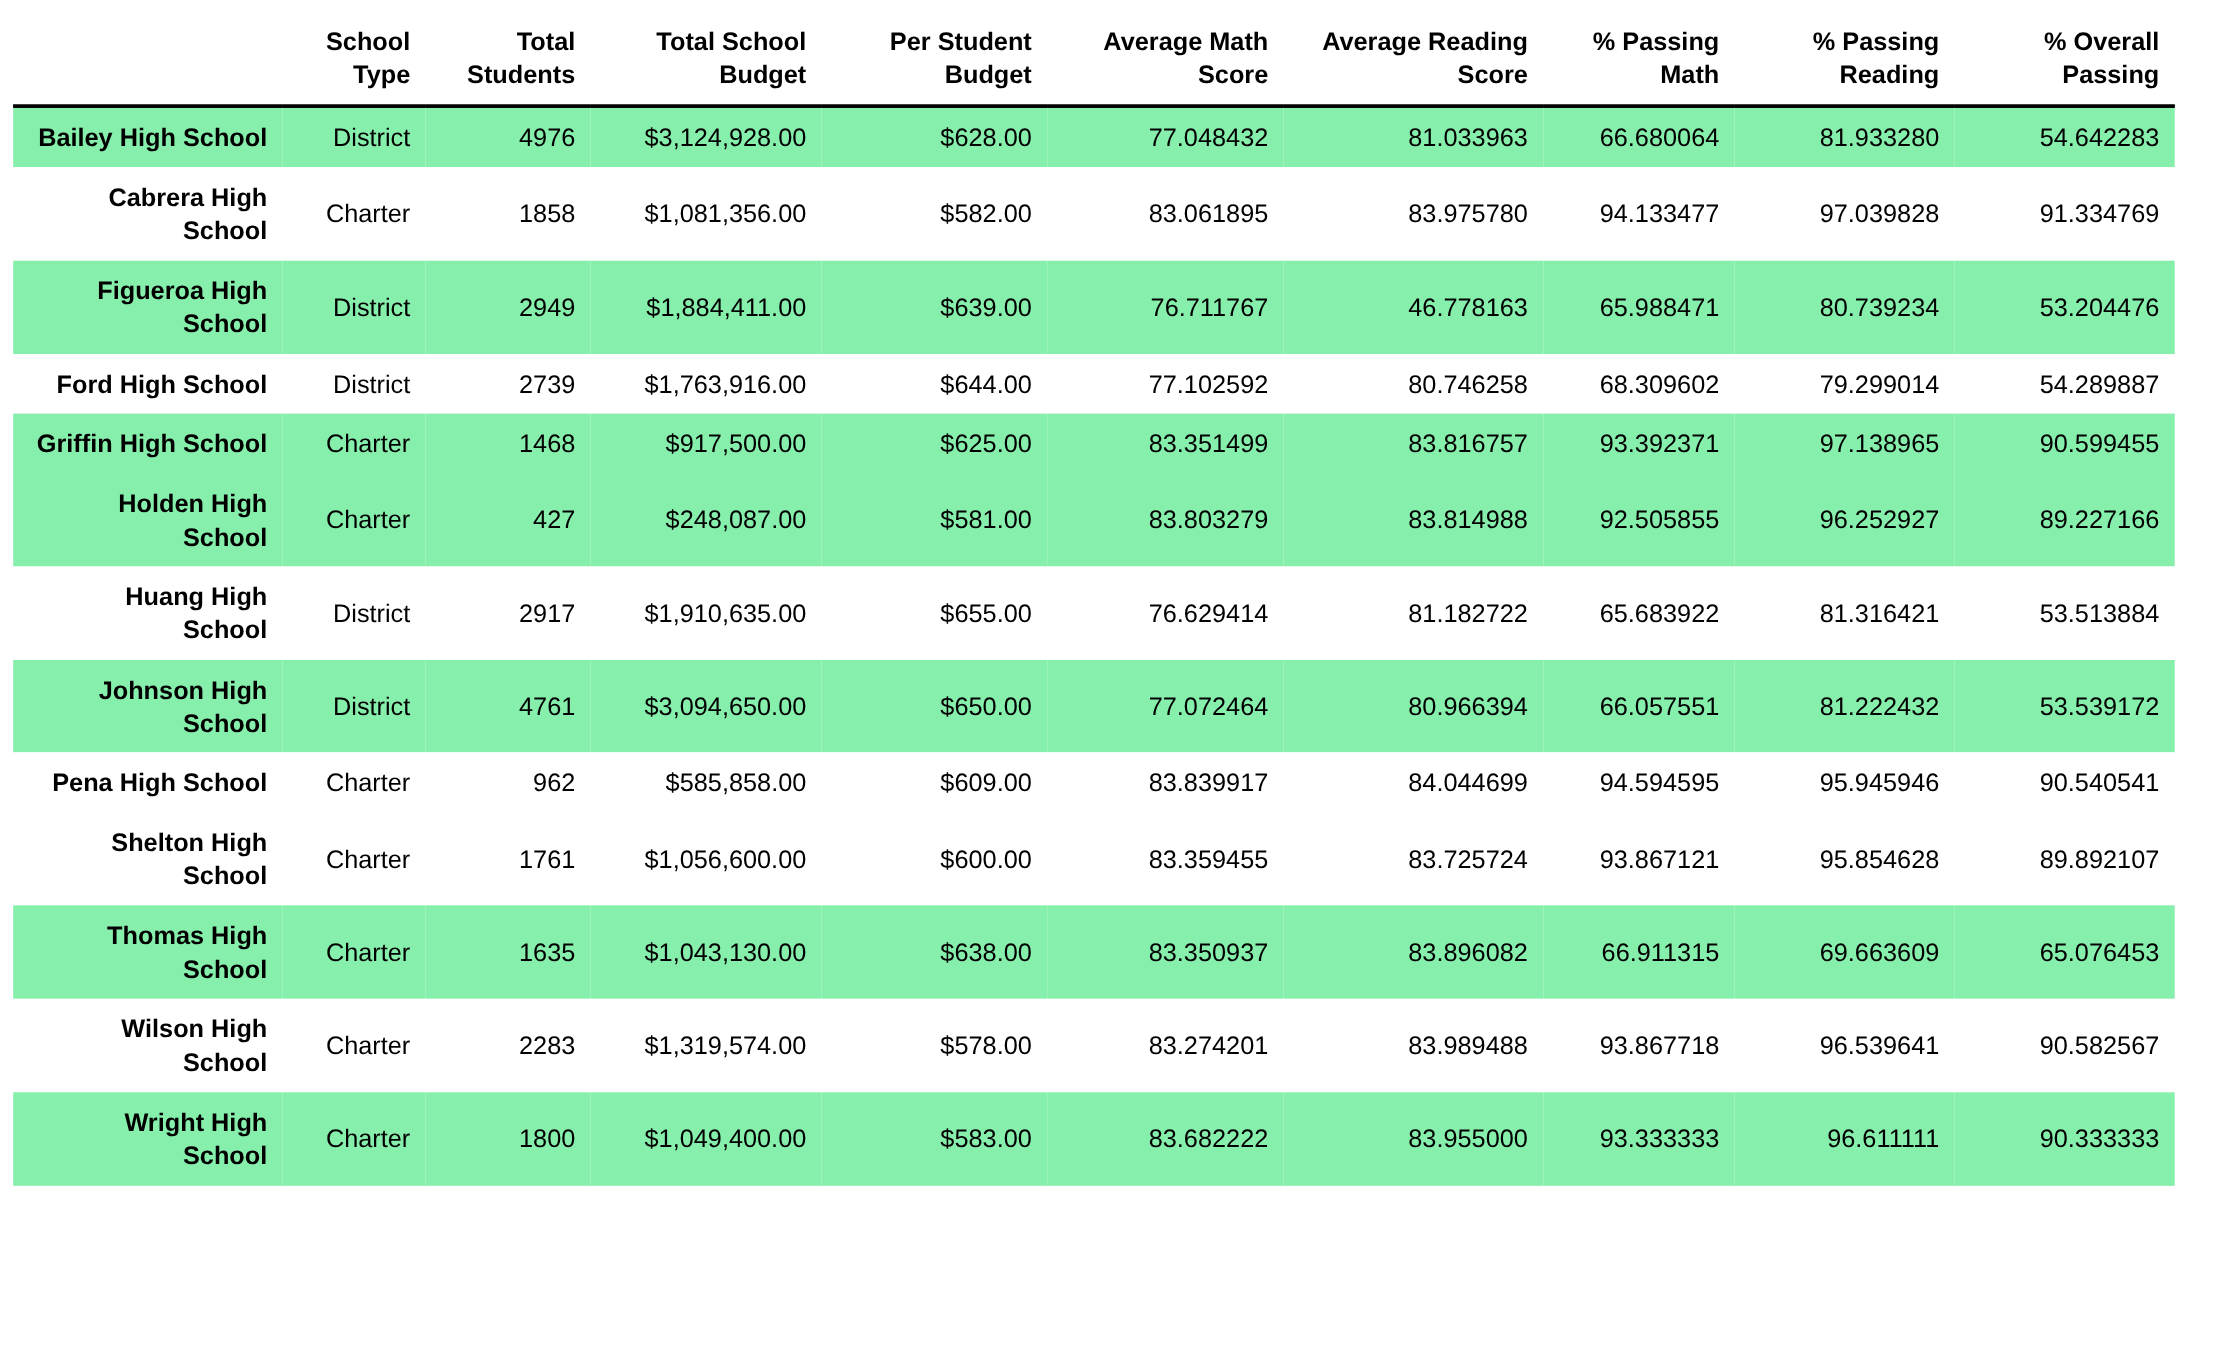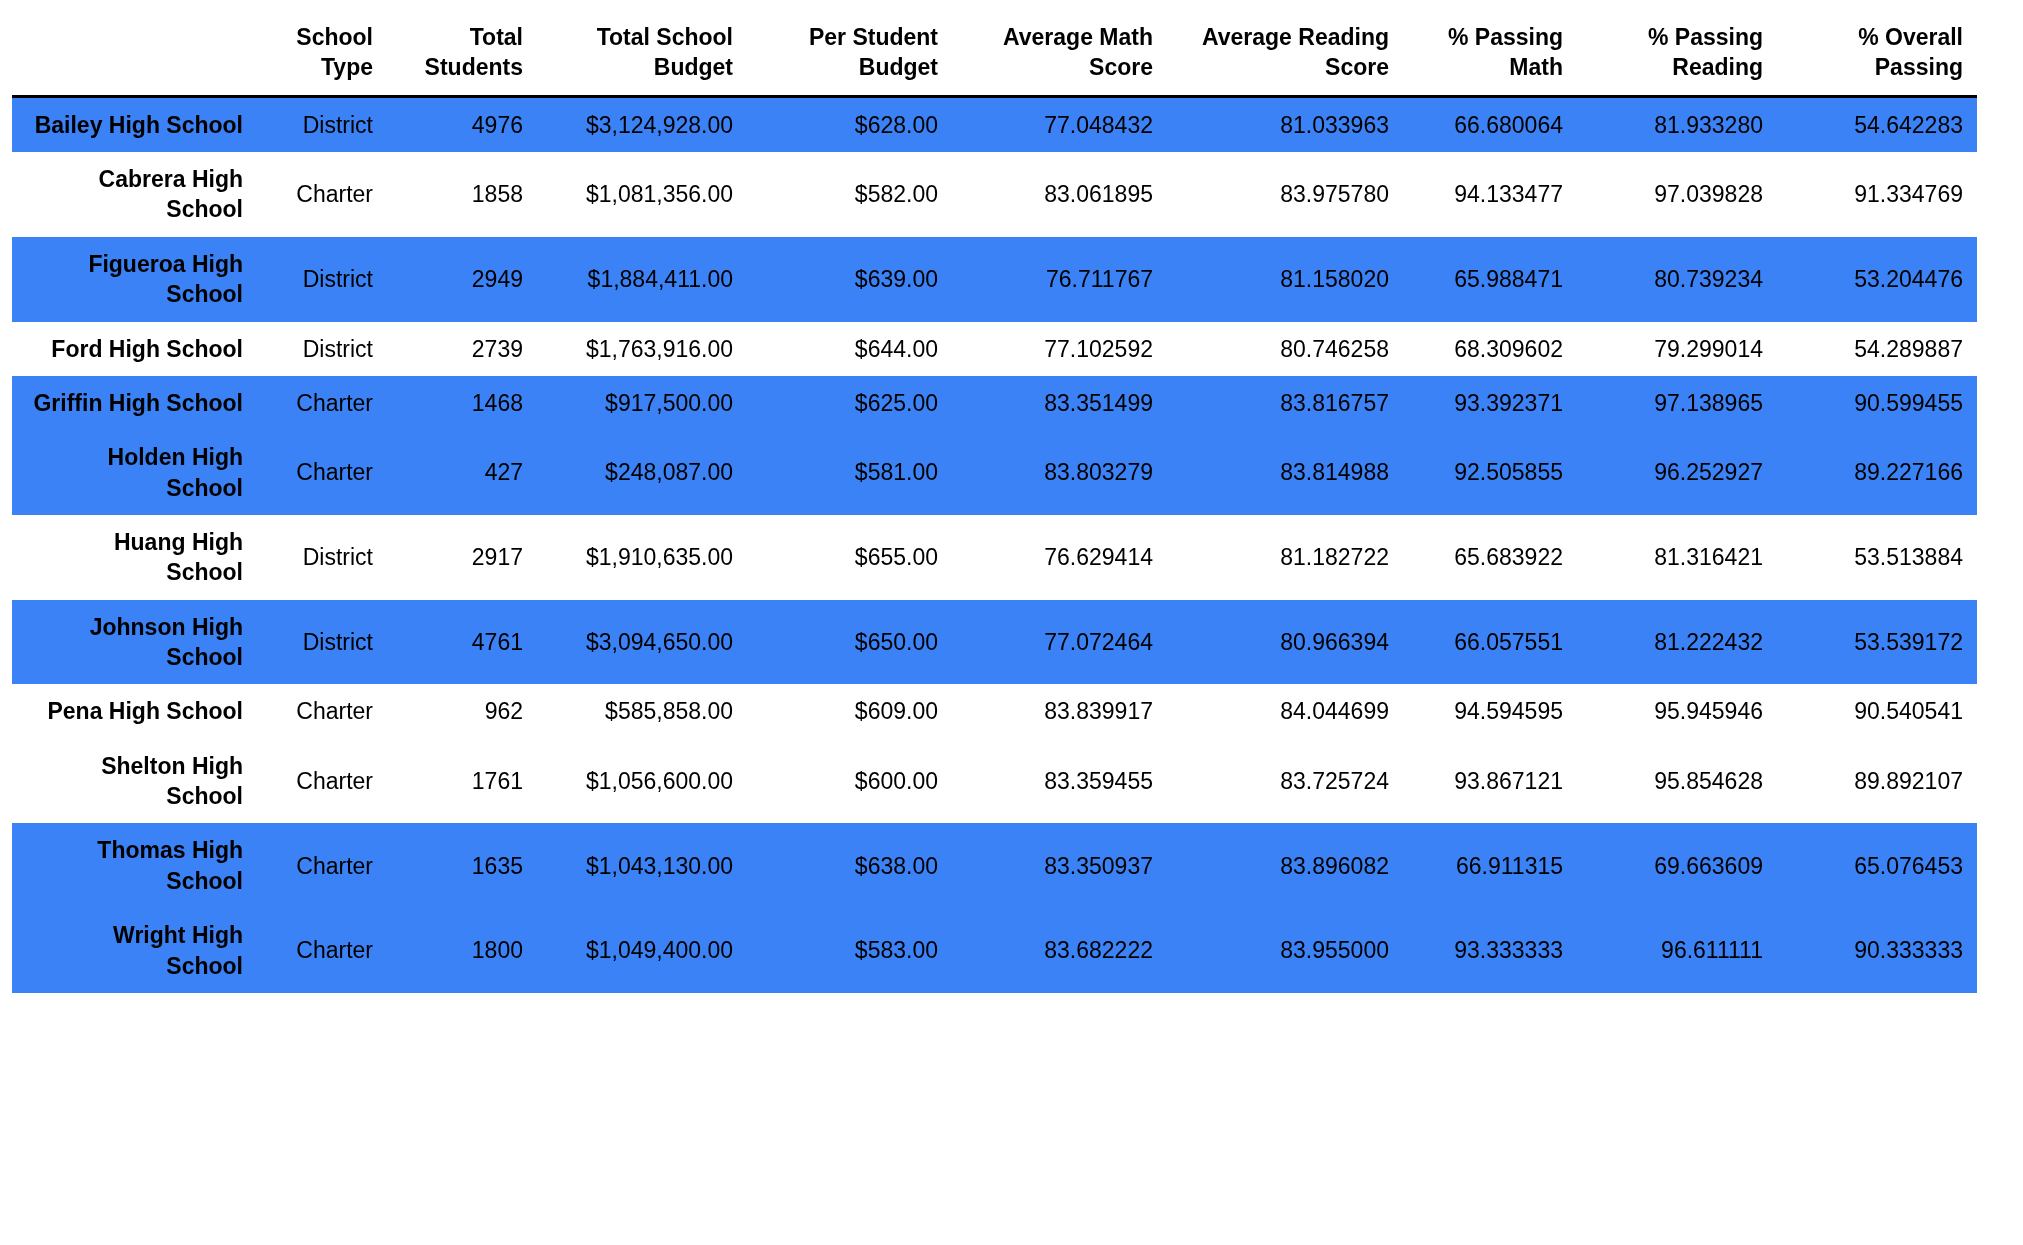--- a/index.html
+++ b/index.html
@@ -52,21 +52,21 @@
     vertical-align: middle;
   }
   tbody th.row-name {
     font-weight: bold;
     white-space: pre-line;
   }
   tbody td {
     font-weight: normal;
     white-space: nowrap;
   }
-  tbody tr.stripe-odd  { background: #3b82f6; }
+  tbody tr.stripe-odd  { background: #86efac; }
   tbody tr.stripe-even { background: #ffffff; }
 </style>
 </head>
 <body>
 
 <div class="page">
   <table class="dataframe">
     <colgroup>
       <col class="c0">
         <col class="c1">
@@ -131,21 +131,21 @@
           <td>91.334769</td>
         </tr>
         <tr class="stripe-odd">
           <th class="row-name">Figueroa High
 School</th>
           <td>District</td>
           <td>2949</td>
           <td>$1,884,411.00</td>
           <td>$639.00</td>
           <td>76.711767</td>
-          <td>81.158020</td>
+          <td>46.778163</td>
           <td>65.988471</td>
           <td>80.739234</td>
           <td>53.204476</td>
         </tr>
         <tr class="stripe-even">
           <th class="row-name">Ford High School</th>
           <td>District</td>
           <td>2739</td>
           <td>$1,763,916.00</td>
           <td>$644.00</td>
@@ -237,20 +237,33 @@
           <td>Charter</td>
           <td>1635</td>
           <td>$1,043,130.00</td>
           <td>$638.00</td>
           <td>83.350937</td>
           <td>83.896082</td>
           <td>66.911315</td>
           <td>69.663609</td>
           <td>65.076453</td>
         </tr>
+        <tr class="stripe-even">
+          <th class="row-name">Wilson High
+School</th>
+          <td>Charter</td>
+          <td>2283</td>
+          <td>$1,319,574.00</td>
+          <td>$578.00</td>
+          <td>83.274201</td>
+          <td>83.989488</td>
+          <td>93.867718</td>
+          <td>96.539641</td>
+          <td>90.582567</td>
+        </tr>
         <tr class="stripe-odd">
           <th class="row-name">Wright High
 School</th>
           <td>Charter</td>
           <td>1800</td>
           <td>$1,049,400.00</td>
           <td>$583.00</td>
           <td>83.682222</td>
           <td>83.955000</td>
           <td>93.333333</td>

